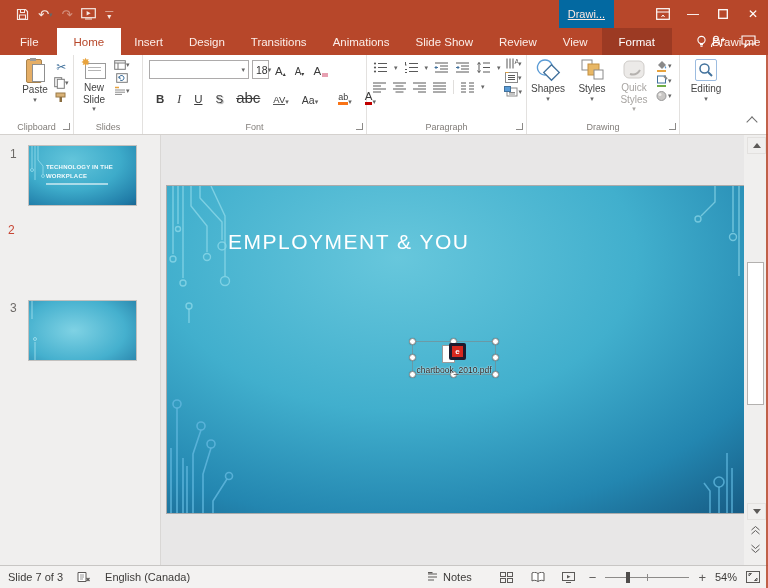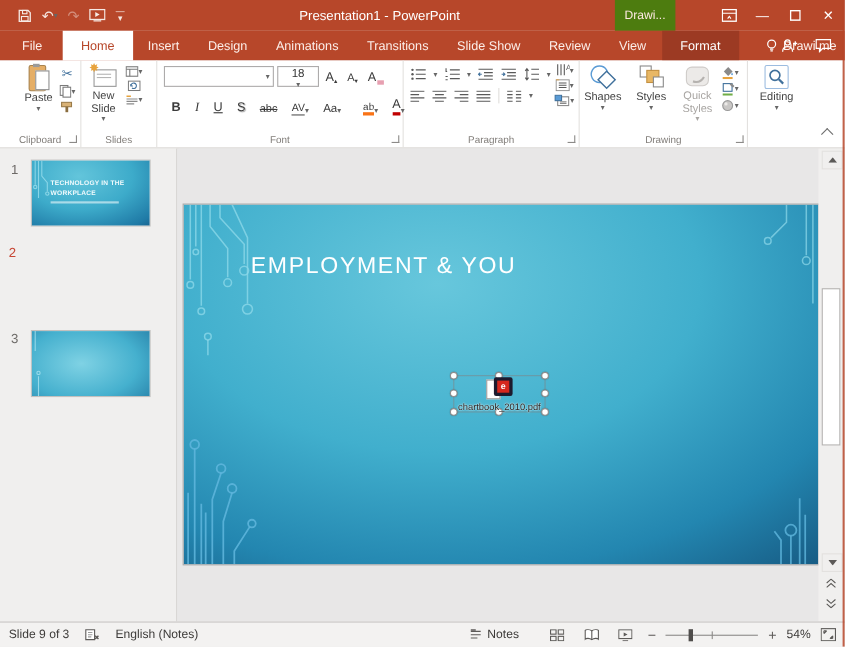--- a/index.html
+++ b/index.html
@@ -7,21 +7,21 @@
   #app{position:relative;width:768px;height:588px;background:#e8e7e7;}
   #app::after{content:"";position:absolute;top:0;right:0;width:2px;height:588px;background:#b7472a;opacity:.85;pointer-events:none;}
 
   
   .titlebar{position:absolute;left:0;top:0;width:768px;height:28px;background:#b7472a;display:flex;align-items:center;color:#fff;}
   .qat{display:flex;align-items:center;gap:9px;margin-left:16px;font-size:13px;color:#f6e9e4;}
   .qat .qi{display:flex;align-items:center;line-height:1;}
   .qat .dim{opacity:.45;}
   .win-title{position:absolute;left:272px;top:7px;font-size:12px;color:#fff;white-space:nowrap;}
   .tb-right{position:absolute;right:0;top:0;height:28px;display:flex;align-items:stretch;}
-  .ctx-group{background:#4d7c0f;color:#fde9e2;font-size:11px;display:flex;align-items:center;padding:0 9px;max-width:46px;overflow:hidden;white-space:nowrap;}
+  .ctx-group{background:#0369a1;color:#fde9e2;font-size:11px;display:flex;align-items:center;padding:0 9px;max-width:46px;overflow:hidden;white-space:nowrap;text-decoration:underline;}
   .tb-btn{display:flex;align-items:center;justify-content:center;width:30px;color:#fff;font-size:12px;}
   .initials{width:34px;font-size:11.5px;letter-spacing:1px;margin-top:36px;}
 
   
   .tabrow{position:absolute;left:0;top:28px;width:768px;height:27px;background:#b7472a;display:flex;align-items:stretch;font-size:11.5px;color:#fceee9;}
   .tab{display:flex;align-items:center;padding:0 13px;cursor:default;white-space:nowrap;}
   .tab.file{padding:0 14px;}
   .tab.active{background:#fff;color:#b7472a;}
   .tab.contextual{background:#9c3a23;color:#fff;padding:0 17px;margin-left:1px;}
   .tellme{display:flex;align-items:center;gap:5px;padding:0 10px;margin-left:14px;}
@@ -101,21 +101,20 @@
       <span class="qi dim">↷</span>
       <span class="qi">
         <svg width="15" height="12" viewBox="0 0 15 12">
             <rect x="0.7" y="0.7" width="13.6" height="9" fill="none" stroke="#f6e9e4" stroke-width="1.2"></rect>
             <path d="M5.6 3 l4 2.2 -4 2.2 z" fill="#f6e9e4"></path>
             <path d="M4 11 h7" stroke="#f6e9e4"></path>
           </svg>
       </span>
       <span class="qi" style="flex-direction:column;font-size:8px;line-height:.8;">―<span>▾</span></span>
     </div>
-    <span class="win-title">Presentation1 - PowerPoint</span>
     <div class="tb-right">
       <div class="ctx-group">Drawi...</div>
       <div class="tb-btn initials">R C</div>
       <div class="tb-btn">
         <svg width="14" height="12" viewBox="0 0 14 12">
             <rect x="0.7" y="0.7" width="12.6" height="10.6" fill="none" stroke="#fff" stroke-width="1.2"></rect>
             <path d="M0.7 4 h12.6" stroke="#fff"></path>
             <path d="M5.5 9 l1.5 -2 1.5 2" fill="none" stroke="#fff"></path>
           </svg>
       </div>
@@ -127,22 +126,22 @@
       </div>
       <div class="tb-btn">✕</div>
     </div>
   </div>
 
   <div class="tabrow" style="padding-left:6px;">
     <span class="tab file">File</span>
     <span class="tab active" style="margin-left:4px;padding:0 17px;">Home</span>
     <span class="tab">Insert</span>
     <span class="tab">Design</span>
+    <span class="tab">Transitions</span>
     <span class="tab">Animations</span>
-    <span class="tab">Transitions</span>
     <span class="tab">Slide Show</span>
     <span class="tab">Review</span>
     <span class="tab">View</span>
     <span class="tab contextual">Format</span>
     <span class="tellme">
       <svg width="11" height="13" viewBox="0 0 11 13">
           <circle cx="5.5" cy="5" r="3.6" fill="none" stroke="#fff" stroke-width="1.1"></circle>
           <path d="M4 9.6 h3 M4.4 11.3 h2.2" stroke="#fff" stroke-width="1.1"></path>
         </svg>
       <span>Drawi me</span>
@@ -235,21 +234,21 @@
       </div>
       <span class="grplabel">Slides</span>
     </div>
 
     <div class="grp" style="width:224px;">
       <div style="display:flex;gap:3px;margin-left:6px;margin-top:2px;">
         <div class="combo" style="width:100px;">
           <span></span>
             <span class="mini">▾</span>
         </div>
-        <div class="combo" style="width:38px;flex-direction:column;">
+        <div class="combo" style="width:17px;">
           <span>18</span>
             <span class="mini">▾</span>
         </div>
         <span class="fbtn">
             <span>A</span>
             <span style="font-size:6px;vertical-align:top;">▴</span>
           </span>
         <span class="fbtn" style="font-size:10px;">
             <span>A</span>
             <span style="font-size:6px;vertical-align:top;">▾</span>
@@ -257,21 +256,21 @@
         <span class="fbtn">
             <span>A</span>
             <span style="display:inline-block;width:6px;height:4px;background:#e7a0b1;margin-left:1px;"></span>
           </span>
       </div>
       <div style="display:flex;align-items:flex-end;gap:7px;margin-left:10px;margin-top:9px;">
         <span class="fbtn" style="font-weight:bold;">B</span>
         <span class="fbtn" style="font-style:italic;font-family:'Liberation Serif',serif;">I</span>
         <span class="fbtn" style="text-decoration:underline;">U</span>
         <span class="fbtn" style="text-shadow:1px 1px 1px #9a9a9a;">S</span>
-        <span class="fbtn" style="font-size:10px;text-decoration:line-through;">abc</span>
+        <span class="fbtn" style="font-size:15px;text-decoration:line-through;">abc</span>
         <span class="fbtn" style="font-size:9.5px;">
             <span style="border-bottom:1px solid #555;">AV</span>
             <span class="mini">▾</span>
           </span>
         <span class="fbtn" style="font-size:10.5px;">
             <span>Aa</span>
             <span class="mini">▾</span>
           </span>
         <span style="width:1px;height:16px;background:#e0dedc;"></span>
         <span class="fbtn" style="font-size:9px;">
@@ -603,29 +602,29 @@
     </div>
     <div class="sc-btn" style="top:406px;border:none;background:none;">
       <svg width="9" height="9" viewBox="0 0 9 9">
           <path d="M0.5 1 l4 3.5 4 -3.5 M0.5 5 l4 3.5 4 -3.5" fill="none" stroke="#5c5a58"></path>
         </svg>
     </div>
   </div>
 
   <div class="statusbar">
     <div class="sb-left">
-      <span>Slide 9 of 3</span>
+      <span>Slide 7 of 3</span>
       <span>
         <svg width="14" height="12" viewBox="0 0 14 12">
             <path d="M1 1.5 h8 v9 h-8 z" fill="#fff" stroke="#5c5a58"></path>
             <path d="M3 4 h4 M3 6 h4 M3 8 h3" stroke="#9a9a9a"></path>
             <path d="M9.5 7 l3 3 M12.5 7 l-3 3" stroke="#5c5a58" stroke-width="1.3"></path>
           </svg>
       </span>
-      <span>English (Notes)</span>
+      <span>English (Canada)</span>
     </div>
     <div class="sb-right">
       <span style="display:flex;align-items:center;gap:5px;">
         <svg width="11" height="10" viewBox="0 0 11 10">
             <path d="M1 2 h9 M1 5 h9 M1 8 h6" stroke="#5c5a58"></path>
             <path d="M1 0.5 l4.5 0" stroke="#5c5a58" stroke-width="1.6"></path>
           </svg>
         <span>Notes</span>
       </span>
       <span style="width:6px;"></span>

